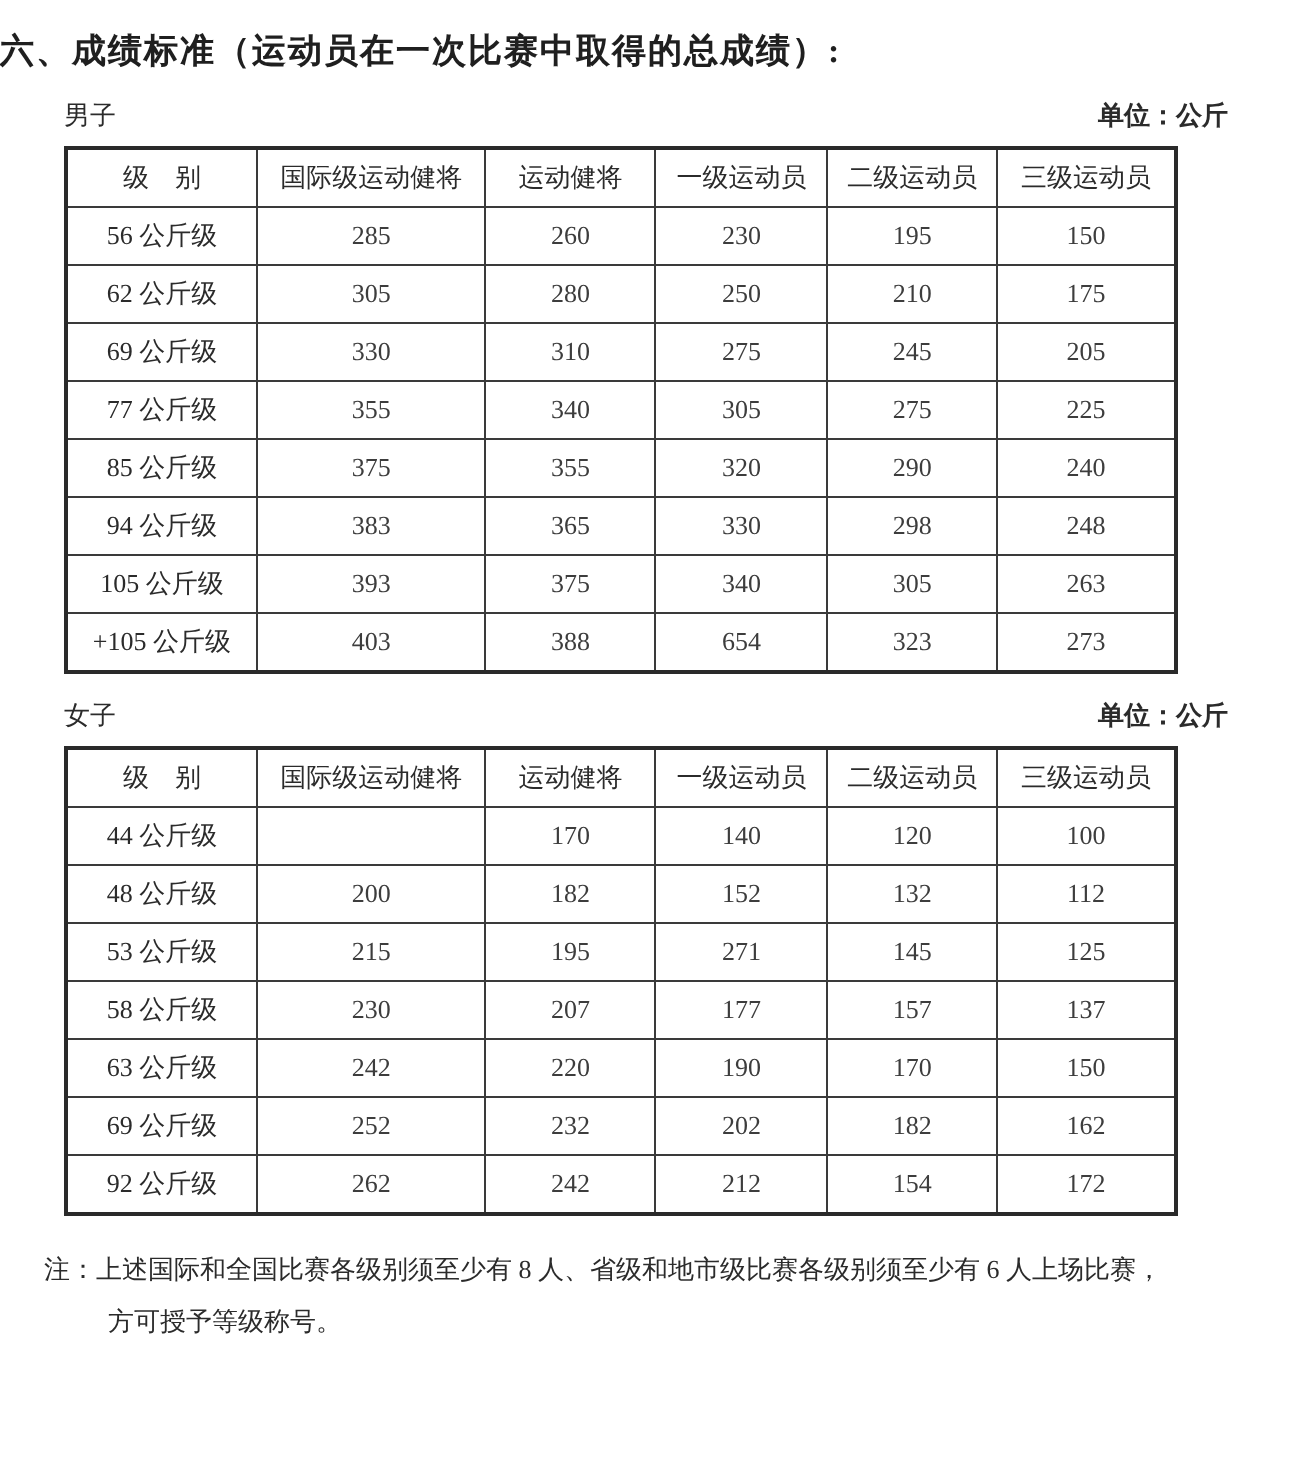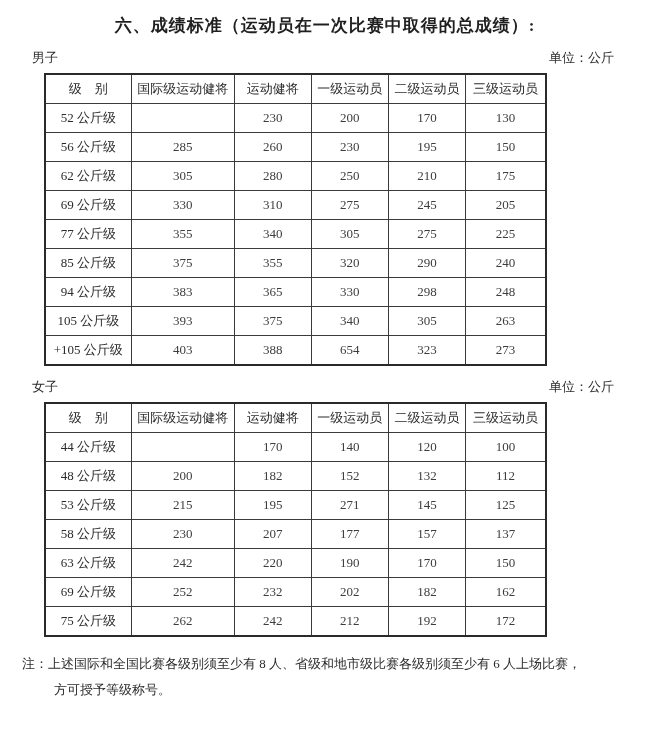--- a/index.html
+++ b/index.html
@@ -15,42 +15,41 @@
     position: relative;
     overflow: hidden;
   }
   .doc {
     padding: 8px 0 0 0;
   }
   .doc-title {
     font-size: 17px;
     font-weight: bold;
     color: #1f1f1f;
-    text-align: center;
     letter-spacing: 1px;
     margin-top: 6px;
     margin-bottom: 10px;
     white-space: nowrap;
   }
   .section-line {
     width: 582px;
     margin: 12px auto 6px auto;
     display: flex;
     justify-content: space-between;
     align-items: flex-end;
     font-size: 13px;
     color: #2b2b2b;
     margin-left: 32px;
     margin-right: 36px;
   }
   .section-label { font-weight: normal; }
-  .unit-label { font-weight: normal; }
+  .unit-label { font-weight: bold; }
   table.grade-table {
-    width: 503px;
-    margin-left: 44px;
+    width: 557px;
+    margin-left: 32px;
     border-collapse: collapse;
     table-layout: fixed;
     margin-bottom: 12px;
   }
   table.grade-table td, table.grade-table th {
     border: 1px solid #3a3a3a;
     height: 28px;
     text-align: center;
     vertical-align: middle;
     font-size: 13px;
@@ -111,28 +110,20 @@
           <th>级　别</th>
           <th>国际级运动健将</th>
           <th>运动健将</th>
           <th>一级运动员</th>
           <th>二级运动员</th>
           <th>三级运动员</th>
         </tr>
       </thead>
       <tbody>
         <tr>
-          <td class="class-cell">52 公斤级</td>
-          <td class="value-cell"></td>
-          <td class="value-cell">230</td>
-          <td class="value-cell">200</td>
-          <td class="value-cell">170</td>
-          <td class="value-cell">130</td>
-        </tr>
-        <tr>
           <td class="class-cell">56 公斤级</td>
           <td class="value-cell">285</td>
           <td class="value-cell">260</td>
           <td class="value-cell">230</td>
           <td class="value-cell">195</td>
           <td class="value-cell">150</td>
         </tr>
         <tr>
           <td class="class-cell">62 公斤级</td>
           <td class="value-cell">305</td>
@@ -259,25 +250,25 @@
         </tr>
         <tr>
           <td class="class-cell">69 公斤级</td>
           <td class="value-cell">252</td>
           <td class="value-cell">232</td>
           <td class="value-cell">202</td>
           <td class="value-cell">182</td>
           <td class="value-cell">162</td>
         </tr>
         <tr>
-          <td class="class-cell">75 公斤级</td>
+          <td class="class-cell">92 公斤级</td>
           <td class="value-cell">262</td>
           <td class="value-cell">242</td>
           <td class="value-cell">212</td>
-          <td class="value-cell">192</td>
+          <td class="value-cell">154</td>
           <td class="value-cell">172</td>
         </tr>
       </tbody>
     </table>
 
   <div class="note">
     <div class="note-line1">注：上述国际和全国比赛各级别须至少有 8 人、省级和地市级比赛各级别须至少有 6 人上场比赛，</div>
     <div class="note-line2">方可授予等级称号。</div>
   </div>
 

